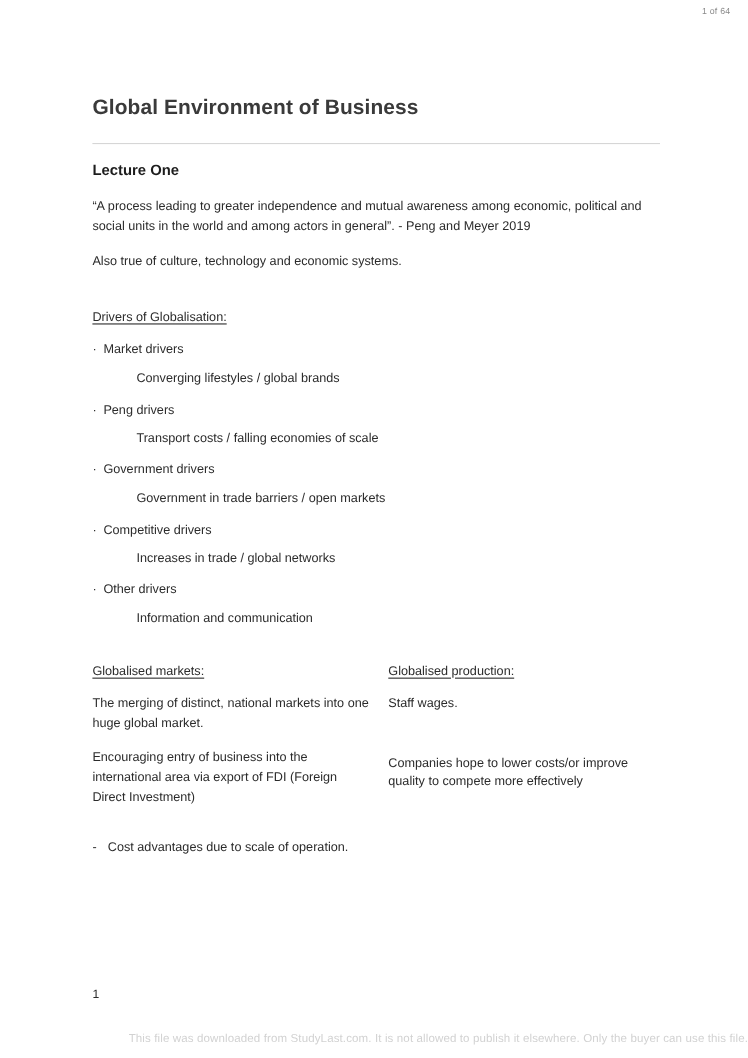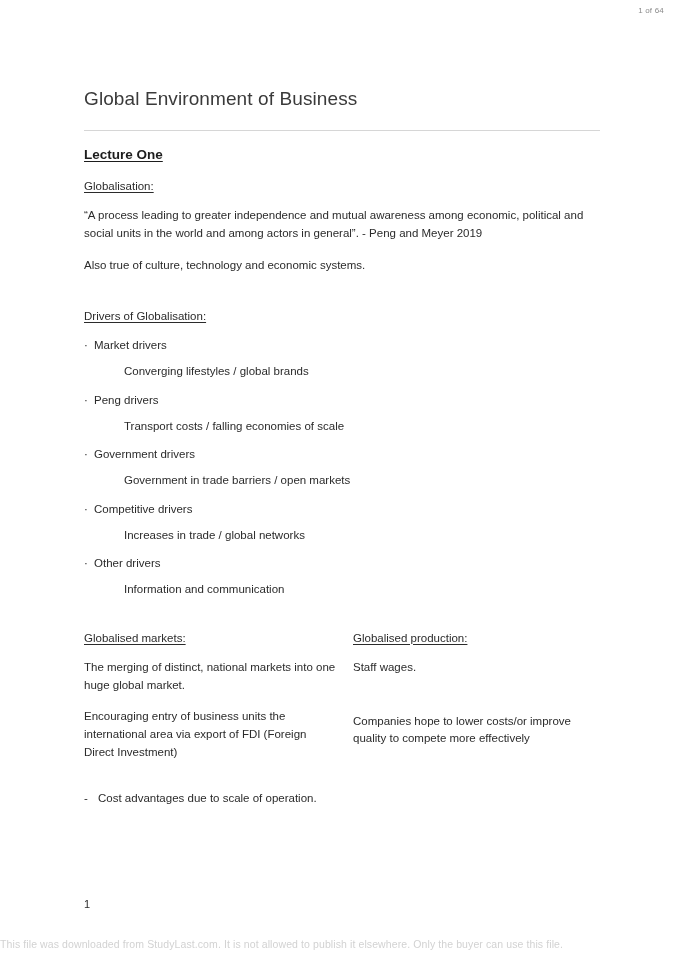--- a/index.html
+++ b/index.html
@@ -32,39 +32,38 @@
   
   .content {
     position: absolute;
     left: 84px;
     top: 88px;
     width: 516px;
   }
 
   .doc-title {
     font-size: 19px;
-    font-weight: normal;
+    font-weight: bold;
     color: #3a3a3a;
     letter-spacing: 0.1px;
     margin: 0 0 19px 0;
     line-height: 1.2;
   }
 
   .rule {
     border: 0;
     border-top: 1px solid #d6d6d6;
     margin: 0 0 16px 0;
     width: 516px;
   }
 
   .lecture-heading {
     font-size: 13.5px;
     font-weight: bold;
     color: #1d1d1d;
-    text-decoration: underline;
     text-underline-offset: 2px;
     margin: 0 0 18px 0;
   }
 
   .sub-heading {
     font-size: 11.5px;
     color: #2b2b2b;
     text-decoration: underline;
     text-underline-offset: 2px;
     margin: 0 0 15px 0;
@@ -155,42 +154,41 @@
     left: 84px;
     top: 898px;
     font-size: 11px;
     color: #2b2b2b;
   }
   .footer-notice {
     position: absolute;
     left: 0;
     right: 0;
     top: 938px;
-    text-align: left;
+    text-align: right;
     font-size: 10.5px;
     color: #d2d2d2;
     letter-spacing: 0.1px;
   }
 </style>
 </head>
 <body>
 
 <div class="page">
 
   <div class="page-counter">1 of 64</div>
 
   <div class="content">
 
     <h1 class="doc-title">Global Environment of Business</h1>
 
     <hr class="rule">
 
     <h2 class="lecture-heading">Lecture One</h2>
 
-    <div class="sub-heading">Globalisation:</div>
 
     <p class="para">“A process leading to greater independence and mutual awareness among economic, political and social units in the world and among actors in general”. - Peng and Meyer 2019</p>
 
     <p class="para tight">Also true of culture, technology and economic systems.</p>
 
     <div class="spacer-lg"></div>
 
     <div class="sub-heading">Drivers of Globalisation:</div>
 
     <div class="bullet-list">
@@ -227,21 +225,21 @@
 
     </div>
 
     <div class="spacer-md"></div>
 
     <div class="columns">
 
       <div class="col col-left">
         <div class="sub-heading">Globalised markets:</div>
         <p class="para">The merging of distinct, national markets into one huge global market.</p>
-        <p class="para">Encouraging entry of business units the international area via export of FDI (Foreign Direct Investment)</p>
+        <p class="para">Encouraging entry of business into the international area via export of FDI (Foreign Direct Investment)</p>
         <div class="spacer-md"></div>
         <div class="dash-row">
           <span class="dash-marker">-</span>
           <span class="dash-text">Cost advantages due to scale of operation.</span>
         </div>
       </div>
 
       <div class="col-gap"></div>
 
       <div class="col col-right">

